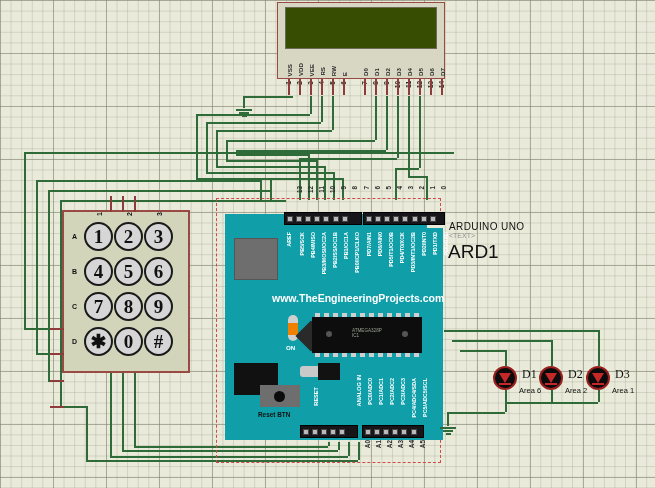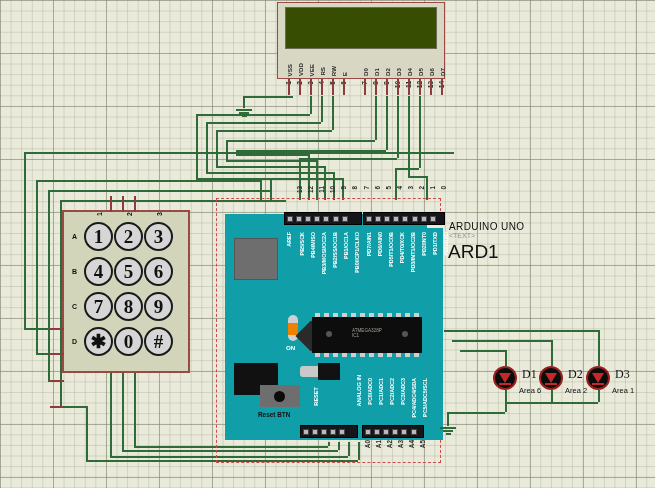--- a/index.html
+++ b/index.html
@@ -333,20 +333,21 @@
 
   <div id="usb"></div>
   <div id="pjack"></div>
 
   <div id="onled">
       <div class="b"></div>
     </div>
   <div class="boardtxt" id="onlbl" style="left:286px;top:344px;font-size:6.2px;">ON</div>
   <div id="diamond"></div>
 
+  <div id="weburl">www.TheEngineeringProjects.com</div>
 
   <div id="mcu">
     <div class="dip"></div>
       <div class="dipb"></div>
     <div class="dot" style="left:14px;"></div>
     <div class="dot" style="right:14px;"></div>
     <div class="txt"><span>ATMEGA328P</span><br><span>IC1</span></div>
   </div>
 
   <div id="xtal"></div>

